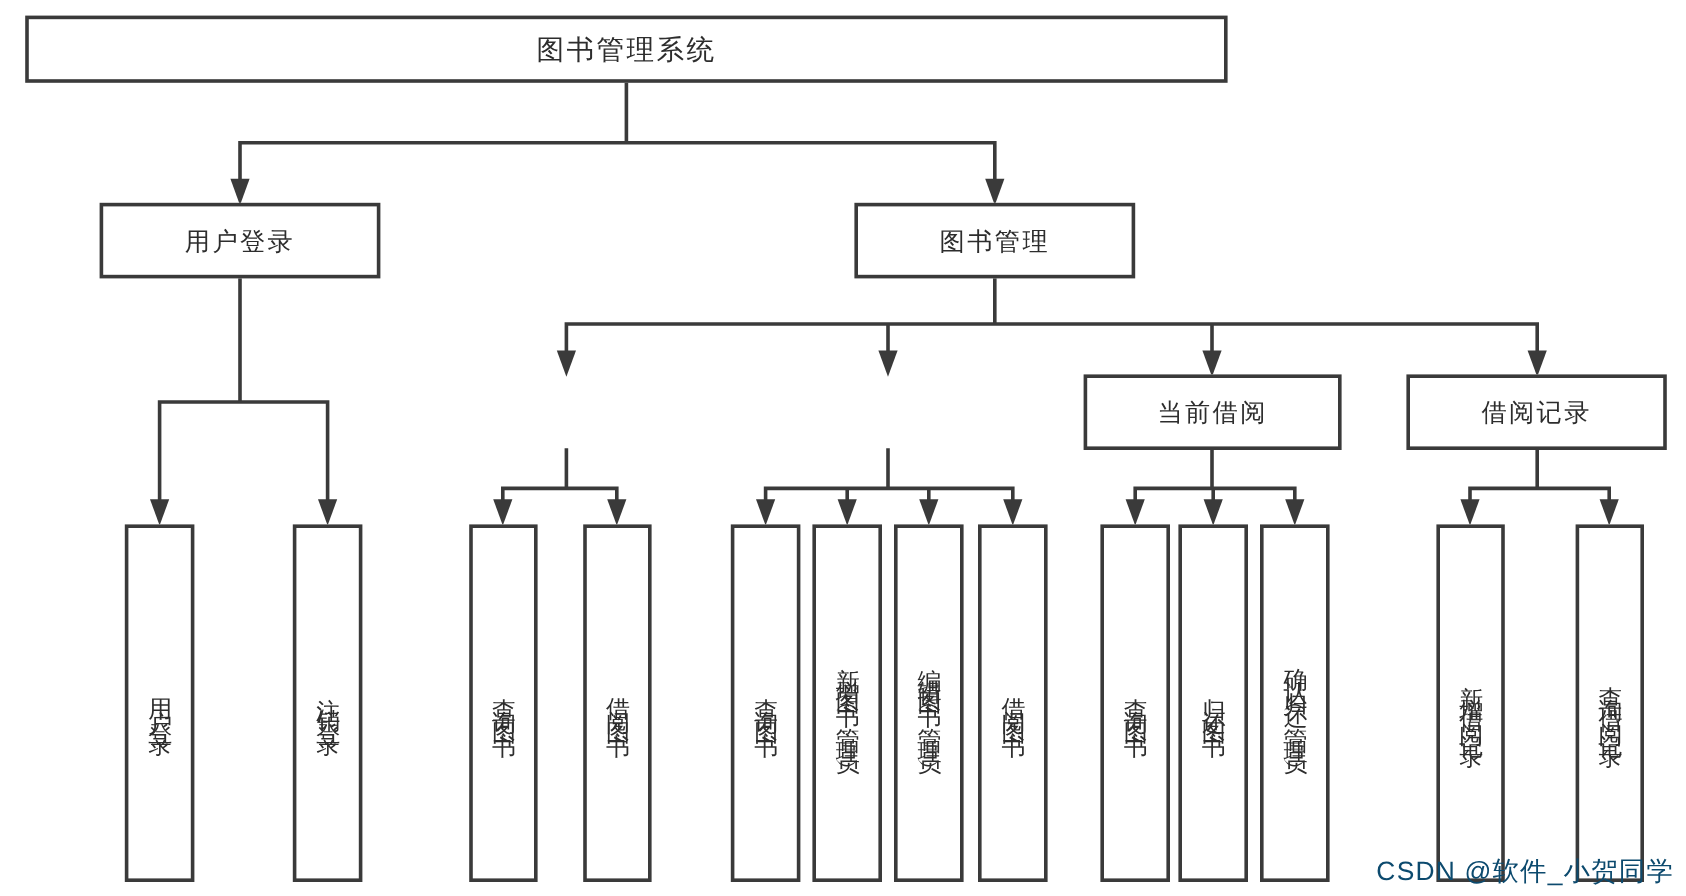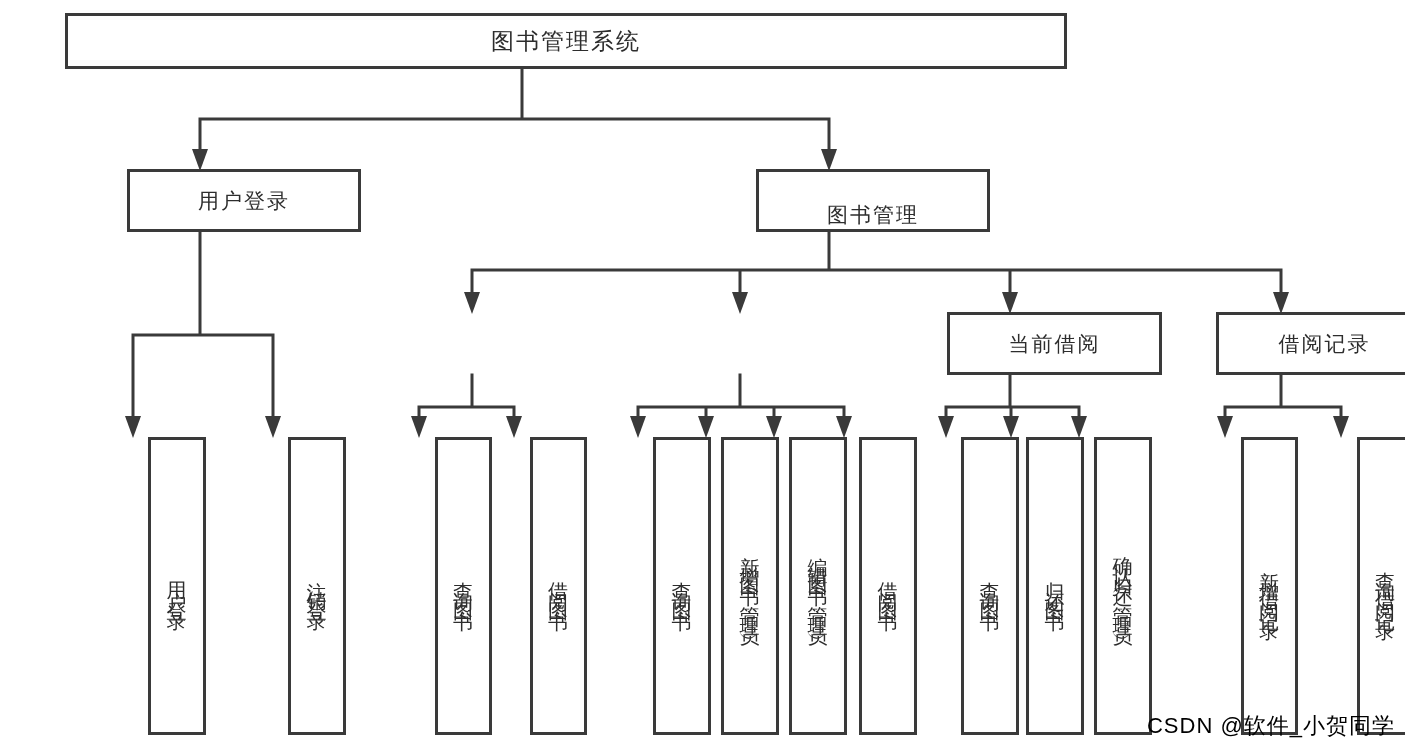--- a/index.html
+++ b/index.html
@@ -26,36 +26,35 @@
     border: 3px solid #3a3a3a;
     background: #ffffff;
     display: flex;
     align-items: center;
     justify-content: center;
     color: #2d2d2d;
     font-size: 21px;
     letter-spacing: 2px;
     white-space: nowrap;
     z-index: 2;
-    margin-left: 44px;
   }
   .node.root { font-size: 23px; }
   .node.leaf {
     writing-mode: vertical-rl;
     text-orientation: mixed;
     font-size: 20px;
     letter-spacing: 0.5em;
     white-space: normal;
     line-height: 1;
   }
   
   .n-root     { left: 21px;   top: 13px;  width: 1002px; height: 56px; }
   
   .n-login    { left: 83px;   top: 169px; width: 234px;  height: 63px; }
-  .n-mgmt     { left: 712px;  top: 169px; width: 234px;  height: 63px; align-items: flex-end; }
+  .n-mgmt     { left: 712px;  top: 169px; width: 234px;  height: 63px; }
   
   .n-newbook  { left: 364px;  top: 312px; width: 217px;  height: 63px; }
   .n-borrow   { left: 632px;  top: 312px; width: 216px;  height: 63px; }
   .n-current  { left: 903px;  top: 312px; width: 215px;  height: 63px; }
   .n-records  { left: 1172px; top: 312px; width: 217px;  height: 63px; }
   
   .leaf       { top: 437px; height: 298px; width: 58px; }
   .l-login1   { left: 104px; }
   .l-login2   { left: 244px; }
   .l-nb1      { left: 391px; width: 57px; }
@@ -67,21 +66,21 @@
   .l-c1       { left: 917px; }
   .l-c2       { left: 982px; }
   .l-c3       { left: 1050px; }
   .l-r1       { left: 1197px; width: 57px; }
   .l-r2       { left: 1313px; width: 57px; }
   .watermark {
     position: absolute;
     right: 10px;
     bottom: 6px;
     font-size: 22px;
-    color: #000000;
+    color: #0c4a6e;
     letter-spacing: 1px;
     z-index: 3;
   }
 </style>
 </head>
 <body>
 
 <div class="canvas">
 
   <svg class="connectors" viewBox="0 0 1405 747" xmlns="http://www.w3.org/2000/svg">

